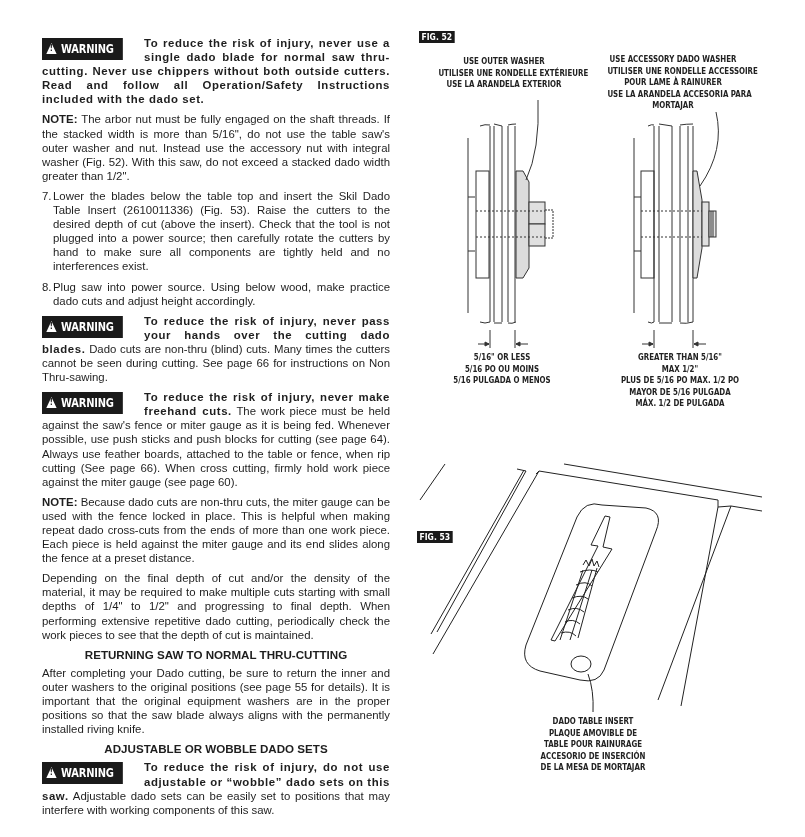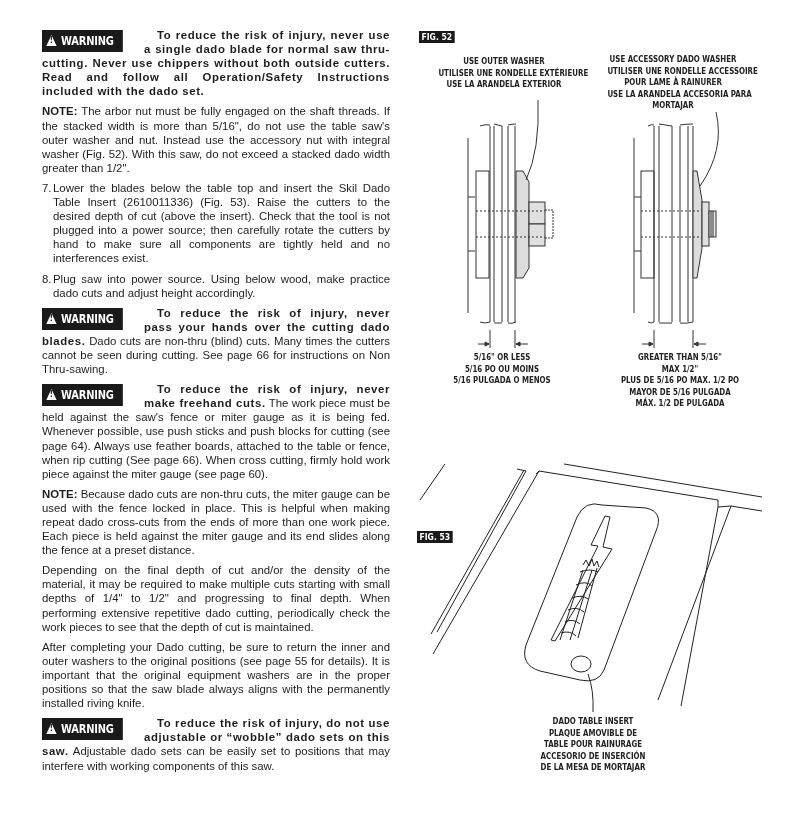--- a/index.html
+++ b/index.html
@@ -1,28 +1,28 @@
 <!DOCTYPE html>
 <html><head>
 <meta charset="utf-8">
 <style>
   html, body { margin: 0; padding: 0; background: #ffffff; }
   body { width: 805px; height: 837px; position: relative; overflow: hidden;
          font-family: "Liberation Sans", "DejaVu Sans", sans-serif; color: #1e1e1e; }
 
-  .col-left { position: absolute; left: 42px; top: 28px; width: 348px; font-size: 11.4px; line-height: 14.1px; }
+  .col-left { position: absolute; left: 42px; top: 36px; width: 348px; font-size: 11.4px; line-height: 14.1px; }
   .col-left p { margin: 4px 0 6px 0; text-align: justify; }
   .warn-block { margin: 0 0 6px 0; text-align: justify; }
   .warn-badge { float: left; background: #1a1a1a; color: #fff; font-family: "DejaVu Sans", sans-serif; font-weight: bold;
                 font-size: 11.5px; letter-spacing: -0.2px; padding: 3px 5px 3px 5px; margin: 2px 8px 0 0; height: 16px; line-height: 16px;
                 transform: scaleX(0.86); transform-origin: left center; width: 84px; }
   .warn-badge .tri { display:inline-block; width:0; height:0; border-left:6px solid transparent; border-right:6px solid transparent;
                      border-bottom:11px solid #fff; position:relative; top:1px; margin-right:5px; }
   .warn-badge .tri:after { content:"!"; position:absolute; left:-2px; top:1px; color:#1a1a1a; font-size:8px; line-height:9px; }
-  .bold { font-weight: bold; letter-spacing: 0.6px; margin-left: 13px; }
+  .bold { font-weight: bold; letter-spacing: 0.6px; }
   .list-item { display: flex; margin: 0 0 6px 0; }
   .list-num { width: 11px; flex: none; }
   .list-text { text-align: justify; flex: 1; }
   .heading { text-align: center; font-weight: bold; font-size: 11.6px; margin: 4px 0 4px 0; }
   .note-label { font-weight: bold; }
 
   .fig-label { position: absolute; background: #1a1a1a; color: #fff; font-family: "DejaVu Sans", sans-serif; font-weight: bold;
                font-size: 9px; padding: 1px 3px; transform: scaleX(0.85); transform-origin: left; }
   .caption { position: absolute; font-family: "DejaVu Sans", sans-serif; font-weight: bold; font-size: 8.6px; line-height: 11.5px;
              text-align: center; color: #222; transform: scaleX(0.82); transform-origin: center top; white-space: nowrap; }
@@ -56,22 +56,24 @@
 
   <div class="warn-block">
     <span class="warn-badge"><span class="tri"></span><span>WARNING</span></span>
     <span class="bold">To reduce the risk of injury, never make freehand cuts.</span><span> The work piece must be held against the saw's fence or miter gauge as it is being fed. Whenever possible, use push sticks and push blocks for cutting (see page 64). Always use feather boards, attached to the table or fence, when rip cutting (See page 66). When cross cutting, firmly hold work piece against the miter gauge (see page 60).</span>
   </div>
 
   <p><span class="note-label">NOTE:</span><span> Because dado cuts are non-thru cuts, the miter gauge can be used with the fence locked in place. This is helpful when making repeat dado cross-cuts from the ends of more than one work piece. Each piece is held against the miter gauge and its end slides along the fence at a preset distance.</span></p>
 
   <p>Depending on the final depth of cut and/or the density of the material, it may be required to make multiple cuts starting with small depths of 1/4" to 1/2" and progressing to final depth. When performing extensive repetitive dado cutting, periodically check the work pieces to see that the depth of cut is maintained.</p>
 
+  <div class="heading">RETURNING SAW TO NORMAL THRU-CUTTING</div>
   <p>After completing your Dado cutting, be sure to return the inner and outer washers to the original positions (see page 55 for details). It is important that the original equipment washers are in the proper positions so that the saw blade always aligns with the permanently installed riving knife.</p>
 
+  <div class="heading">ADJUSTABLE OR WOBBLE DADO SETS</div>
   <div class="warn-block">
     <span class="warn-badge"><span class="tri"></span><span>WARNING</span></span>
     <span class="bold">To reduce the risk of injury, do not use adjustable or “wobble” dado sets on this saw.</span><span> Adjustable dado sets can be easily set to positions that may interfere with working components of this saw.</span>
   </div>
 </div>
 
 <svg width="805" height="837" xmlns="http://www.w3.org/2000/svg">
   <g fill="none" stroke="#333" stroke-width="1">
 
     <line x1="468" y1="138" x2="468" y2="313"></line>

